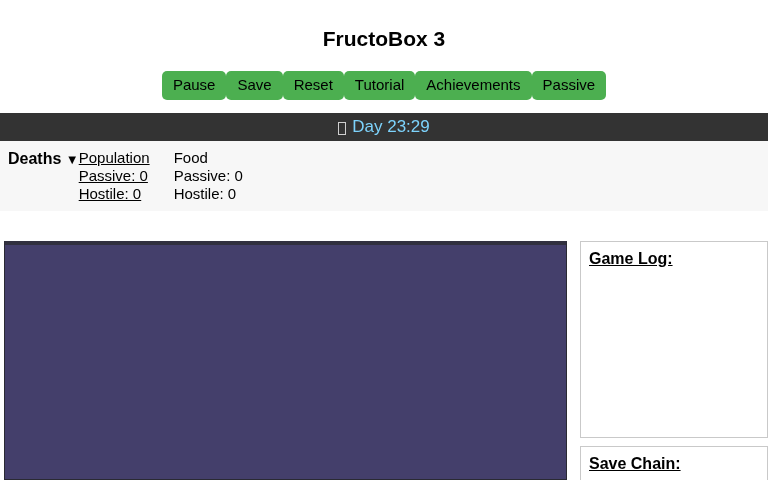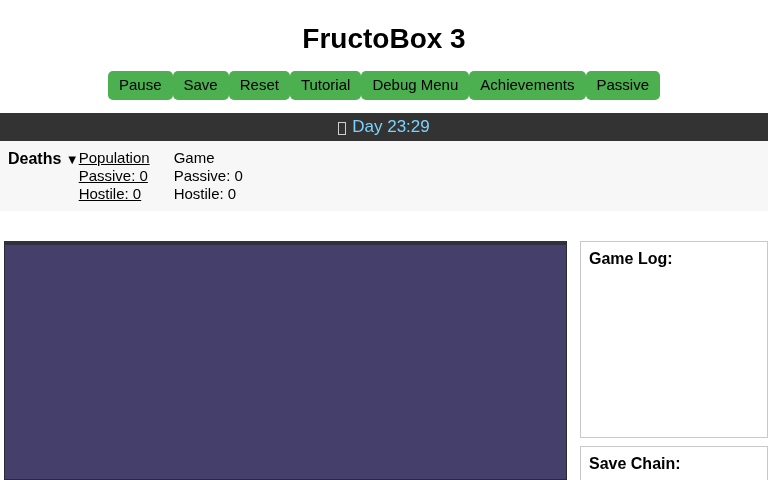--- a/index.html
+++ b/index.html
@@ -17,21 +17,21 @@
     position: relative;
     width: 768px;
     height: 480px;
   }
 
   
   .game-title {
     margin: 0;
     padding-top: 20px;
     text-align: center;
-    font-size: 28px;
+    font-size: 21px;
     font-weight: bold;
     line-height: 38px;
     letter-spacing: 0px;
     color: #000000;
   }
 
   
   .toolbar {
     display: flex;
     justify-content: center;
@@ -139,20 +139,21 @@
     border: 1px solid #c9c9c9;
     background: #ffffff;
     box-sizing: border-box;
     width: 188px;
   }
   .panel-title {
     font-size: 16px;
     font-weight: bold;
     padding: 7px 16px 0 8px;
     line-height: 19px;
+    text-decoration: underline;
   }
   .panel-body {
     min-height: 0;
   }
   #game-log-panel { height: 197px; }
   #game-log-panel .panel-body { height: 165px; overflow: hidden; }
   #food-chain-panel { margin-top: 8px; height: 46px; }
   #food-chain-panel .panel-body { height: 14px; overflow: hidden; }
 </style>
 </head>
@@ -160,21 +161,20 @@
 
 <div id="app">
 
   <h1 class="game-title">FructoBox 3</h1>
 
   <div class="toolbar">
     <button class="tool-button">Pause</button>
     <button class="tool-button">Save</button>
     <button class="tool-button">Reset</button>
     <button class="tool-button">Tutorial</button>
-    <button class="tool-button">Debug Menu</button>
     <button class="tool-button">Achievements</button>
     <button class="tool-button">Passive</button>
   </div>
 
   <div class="day-bar">
     <span class="tofu"></span>
     <span>Day 23:29</span>
   </div>
 
   <div class="stats-panel">
@@ -183,21 +183,21 @@
       <span class="caret">▼</span>
     </div>
 
     <div class="stat-col population">
       <div class="stat-head">Population</div>
       <div class="stat-line">Passive: 0</div>
       <div class="stat-line">Hostile: 0</div>
     </div>
 
     <div class="stat-col kills">
-      <div class="stat-head">Game</div>
+      <div class="stat-head">Food</div>
       <div class="stat-line">Passive: 0</div>
       <div class="stat-line">Hostile: 0</div>
     </div>
   </div>
 
   <div class="main-area">
 
     <div class="game-canvas"></div>
 
     <div class="side-column">

